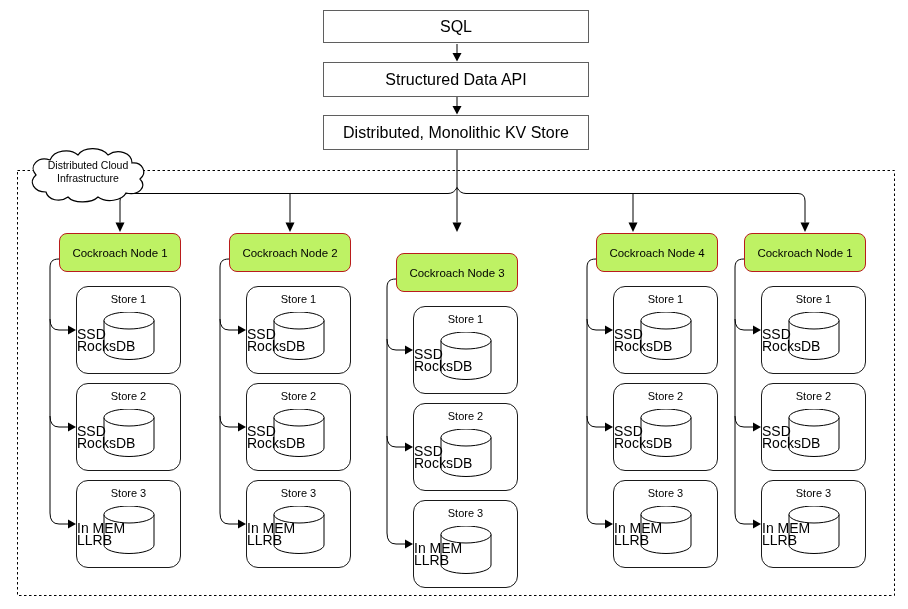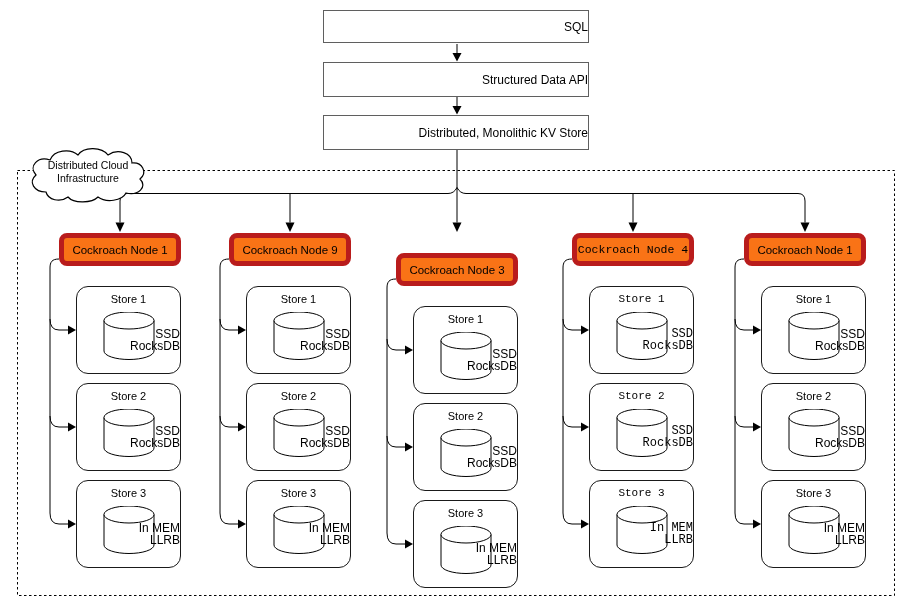--- a/index.html
+++ b/index.html
@@ -2,47 +2,47 @@
 <html><head>
 <meta charset="utf-8">
 <style>
   html,body{margin:0;padding:0;background:#ffffff;}
   body{font-family:"Liberation Sans","DejaVu Sans",sans-serif;color:#000;}
   #canvas{position:relative;width:908px;height:609px;background:#fff;overflow:hidden;}
 
   .top-box{
     position:absolute;left:323px;width:266px;
     border:1.5px solid #5f5f5f;background:#fff;
-    display:flex;align-items:center;justify-content:flex-end;
-    font-size:12px;box-sizing:border-box;
+    display:flex;align-items:center;justify-content:center;
+    font-size:16px;box-sizing:border-box;
   }
   #sql-box{top:10px;height:33px;}
   #api-box{top:62px;height:35px;}
   #kv-box{top:115px;height:35px;}
 
   #overlay{position:absolute;left:0;top:0;width:908px;height:609px;pointer-events:none;}
 
   .node-col{position:absolute;top:233px;width:122px;height:334px;}
   .node-box{
-    position:absolute;left:0;top:0;width:122px;height:33px;
-    border:5px solid #b91c1c;border-radius:8px;background:#f97316;
+    position:absolute;left:0;top:0;width:122px;height:39px;
+    border:1px solid #b91c1c;border-radius:8px;background:#bef264;
     display:flex;align-items:center;justify-content:center;
     font-size:11.5px;box-sizing:border-box;
   }
   .store{
     position:absolute;left:17px;width:105px;height:88px;
     border:1px solid #1a1a1a;border-radius:12px;background:#fff;
     box-sizing:border-box;
   }
   .store-s0{top:53px;} .store-s1{top:150px;} .store-s2{top:247px;}
   .store-label{position:absolute;top:6px;left:0;width:100%;text-align:center;font-size:11px;}
   .cyl{position:absolute;top:25px;left:50%;transform:translateX(-50%);}
   .cyl-text{
     position:absolute;top:41px;left:0;width:100%;
-    text-align:right;font-size:12px;line-height:12px;
+    text-align:left;font-size:14px;line-height:12px;
   }
   .bracket{position:absolute;left:-16px;top:0;width:36px;height:300px;overflow:visible;}
   svg .ln{stroke:#000;stroke-width:1;fill:none;}
   svg .ah{fill:#000;stroke:none;}
 </style>
 </head>
 <body>
 
 <div id="canvas">
 
@@ -147,21 +147,21 @@
       <svg class="bracket" viewBox="0 0 36 300" xmlns="http://www.w3.org/2000/svg">
         <path class="ln" d="M16,26 C9,26 7,29 7,35 V280 Q7,291 16,291 H25"></path>
         <path class="ln" d="M7,86 Q7,97 16,97 H25"></path>
         <path class="ln" d="M7,183 Q7,194 16,194 H25"></path>
         <polygon class="ah" points="25,92.5 25,101.5 33,97"></polygon>
         <polygon class="ah" points="25,189.5 25,198.5 33,194"></polygon>
         <polygon class="ah" points="25,286.5 25,295.5 33,291"></polygon>
       </svg>
 
       <div class="node-box">
-        <span>Cockroach Node 9</span>
+        <span>Cockroach Node 2</span>
       </div>
 
       <div class="store store-s0">
         <div class="store-label">Store 1</div>
         <svg class="cyl" width="52" height="49" viewBox="0 0 52 49">
           <path d="M1,8.5 V39 A25,8.5 0 0 0 51,39 V8.5" fill="#fff" stroke="#000" stroke-width="1"></path>
           <ellipse cx="26" cy="8.5" rx="25" ry="8.5" fill="#fff" stroke="#000" stroke-width="1"></ellipse>
         </svg>
         <div class="cyl-text">
           <div>SSD</div>
@@ -239,21 +239,21 @@
           <path d="M1,8.5 V39 A25,8.5 0 0 0 51,39 V8.5" fill="#fff" stroke="#000" stroke-width="1"></path>
           <ellipse cx="26" cy="8.5" rx="25" ry="8.5" fill="#fff" stroke="#000" stroke-width="1"></ellipse>
         </svg>
         <div class="cyl-text">
           <div>In MEM</div>
           <div>LLRB</div>
         </div>
       </div>
     </div>
 
-    <div class="node-col" style="left: 572px; font-family: Liberation Mono, monospace;">
+    <div class="node-col" style="left: 596px;">
 
       <svg class="bracket" viewBox="0 0 36 300" xmlns="http://www.w3.org/2000/svg">
         <path class="ln" d="M16,26 C9,26 7,29 7,35 V280 Q7,291 16,291 H25"></path>
         <path class="ln" d="M7,86 Q7,97 16,97 H25"></path>
         <path class="ln" d="M7,183 Q7,194 16,194 H25"></path>
         <polygon class="ah" points="25,92.5 25,101.5 33,97"></polygon>
         <polygon class="ah" points="25,189.5 25,198.5 33,194"></polygon>
         <polygon class="ah" points="25,286.5 25,295.5 33,291"></polygon>
       </svg>
 

